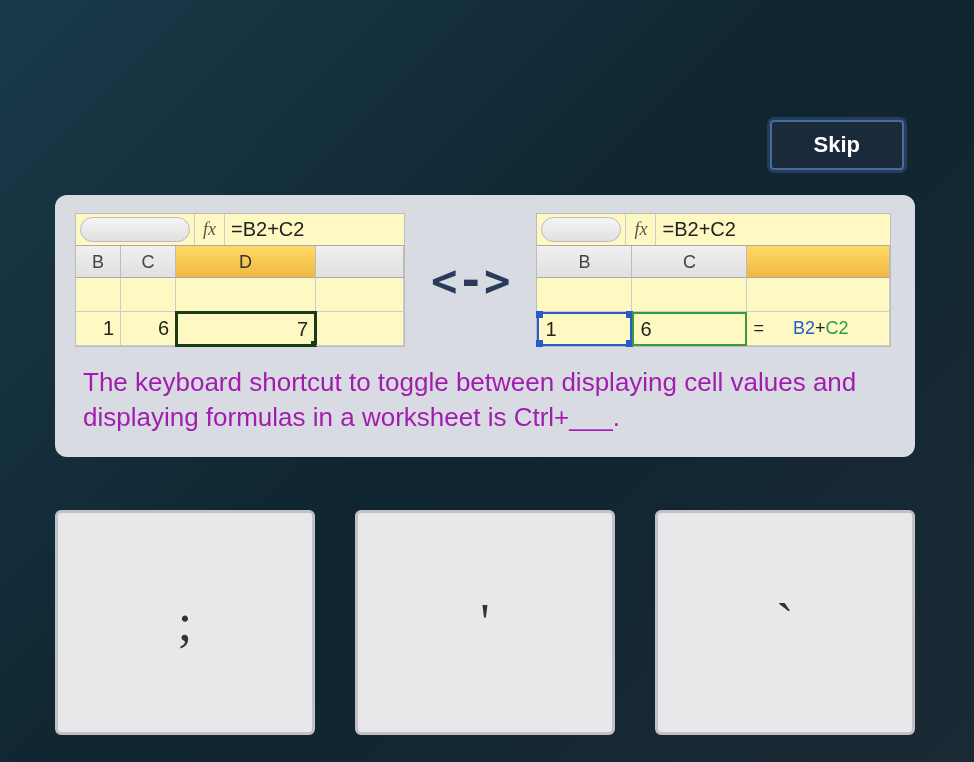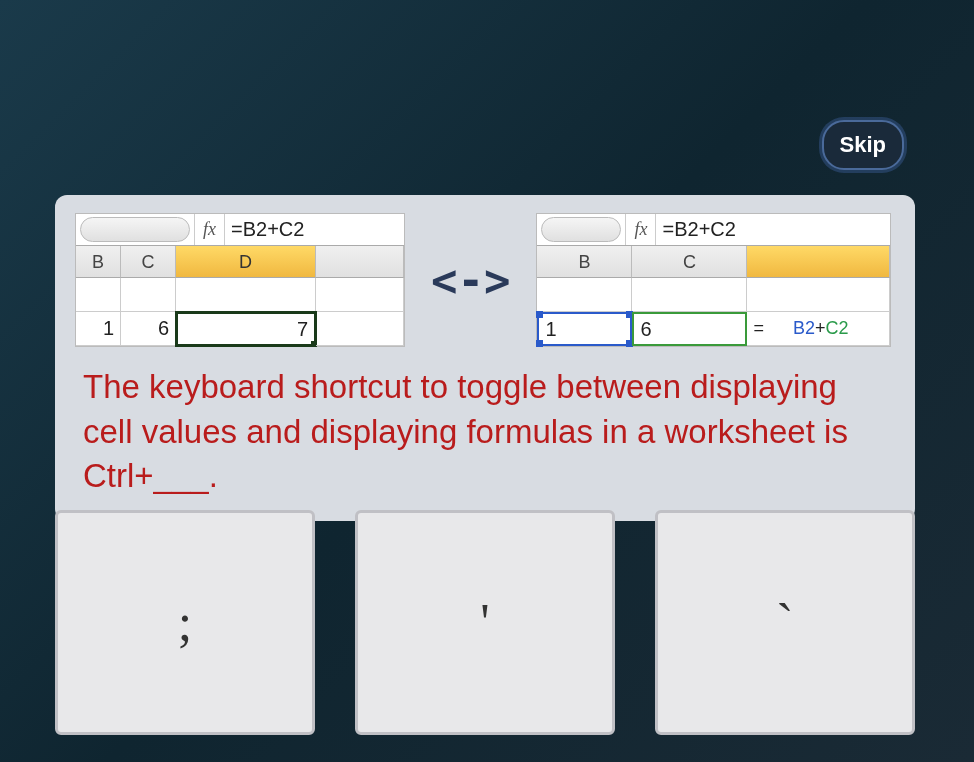--- a/index.html
+++ b/index.html
@@ -15,22 +15,22 @@
       position: relative;
       overflow: hidden;
     }
     .skip-btn {
       position: absolute;
       top: 120px;
       right: 70px;
       background: #1a2a3a;
       color: #fff;
       border: 2px solid #4a6a9a;
-      border-radius: 22px;
-      padding: 10px 16px;
+      border-radius: 4px;
+      padding: 10px 42px;
       font-size: 22px;
       font-weight: bold;
       cursor: pointer;
       box-shadow: 0 0 0 3px rgba(80,120,200,0.3);
     }
     .card {
       position: absolute;
       top: 195px;
       left: 55px;
       width: 860px;
@@ -38,21 +38,21 @@
       border-radius: 12px;
       padding: 18px 20px 22px 20px;
     }
     .excel-row {
       display: flex;
       align-items: center;
       gap: 8px;
       margin-bottom: 18px;
     }
     .excel-panel {
-      background: #ffffff;
+      background: #fef9c3;
       border: 1px solid #bbb;
     }
     .excel-left {
       width: 330px;
     }
     .excel-right {
       width: 355px;
     }
     .formula-bar {
       display: flex;
@@ -174,22 +174,22 @@
     .formula-text .c2 { color: #2a9a4a; margin-top: 38px; }
     .swap-icon {
       flex: 0 0 auto;
       font-size: 44px;
       color: #2a3a5a;
       font-weight: bold;
       padding: 0 18px;
       font-family: monospace;
     }
     .question {
-      font-size: 33px;
-      color: #b91c1c;
+      font-size: 26px;
+      color: #a21caf;
       line-height: 1.35;
       padding: 0 8px;
     }
     .answers {
       position: absolute;
       top: 510px;
       left: 55px;
       width: 860px;
       display: flex;
       justify-content: space-between;

